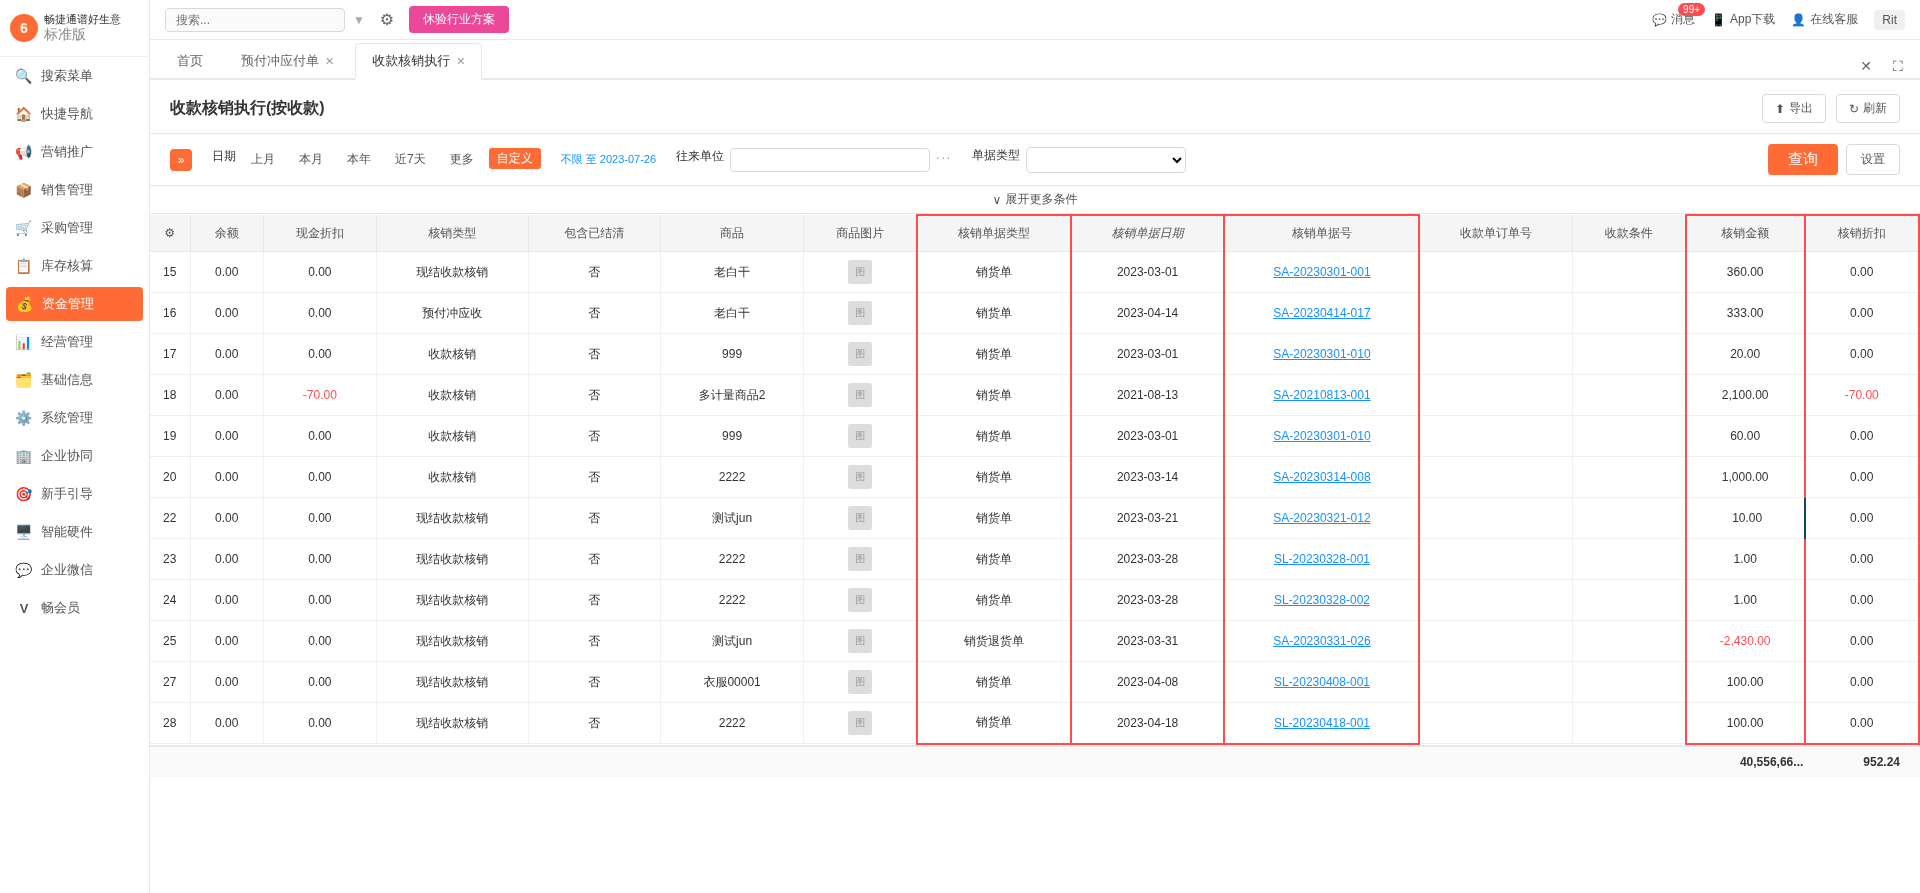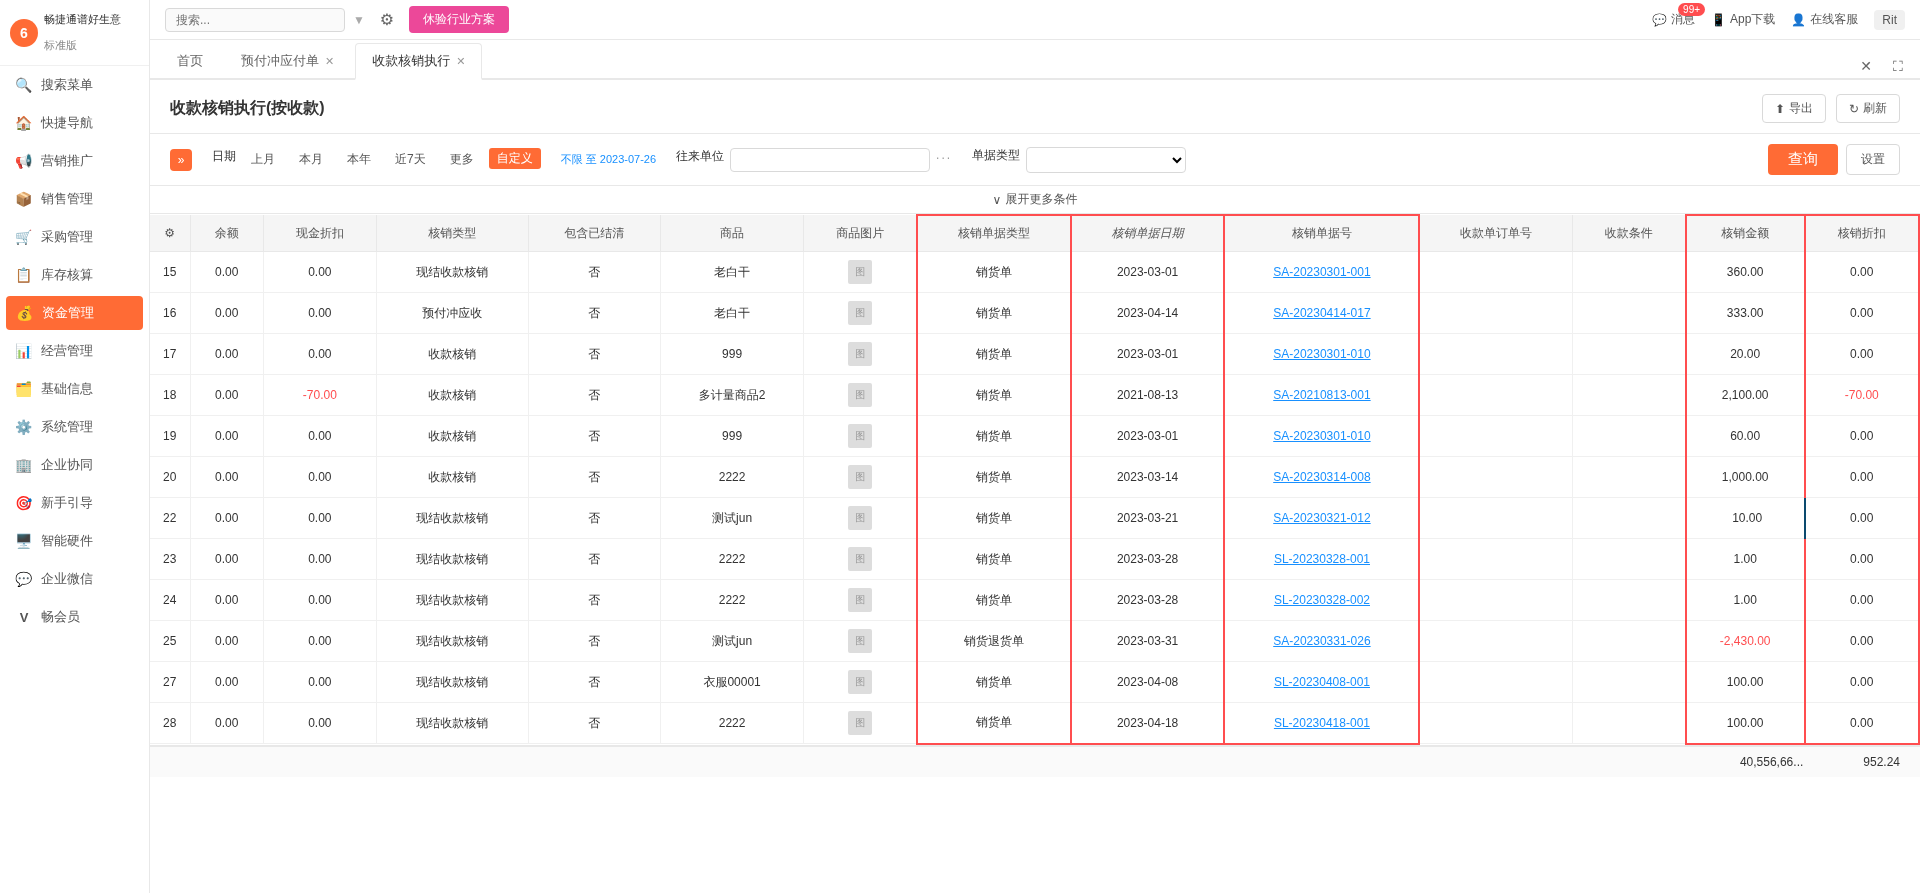--- a/index.html
+++ b/index.html
@@ -3,21 +3,21 @@
   <meta charset="utf-8">
   <style>
     * { margin: 0; padding: 0; box-sizing: border-box; }
     body { font-family: 'Microsoft YaHei', Arial, sans-serif; font-size: 13px; background: #f5f5f5; width: 1920px; height: 893px; overflow: hidden; display: flex; }
 
     
     .sidebar { width: 150px; background: #fff; border-right: 1px solid #e8e8e8; display: flex; flex-direction: column; flex-shrink: 0; }
     .sidebar-logo { padding: 12px 10px; display: flex; align-items: center; gap: 6px; border-bottom: 1px solid #f0f0f0; }
     .sidebar-logo-icon { width: 28px; height: 28px; background: #ff6b35; border-radius: 50%; display: flex; align-items: center; justify-content: center; color: white; font-size: 14px; font-weight: bold; }
     .sidebar-logo-text { font-size: 11px; color: #333; line-height: 1.3; }
-    .sidebar-logo-badge { font-size: 11px; color: #888; margin-top: 12px; }
+    .sidebar-logo-badge { font-size: 14px; color: #888; }
     .sidebar-item { padding: 10px 15px; display: flex; align-items: center; gap: 8px; cursor: pointer; color: #555; font-size: 13px; }
     .sidebar-item.active { background: #ff6b35; color: white; border-radius: 4px; margin: 2px 6px; padding: 8px 10px; }
     .sidebar-item .icon { width: 18px; height: 18px; display: flex; align-items: center; justify-content: center; font-size: 14px; }
 
     
     .main { flex: 1; display: flex; flex-direction: column; overflow: hidden; }
 
     
     .topbar { height: 40px; background: #fff; border-bottom: 1px solid #e8e8e8; display: flex; align-items: center; padding: 0 15px; gap: 15px; }
     .topbar-left { display: flex; align-items: center; gap: 8px; flex: 1; }
@@ -66,21 +66,21 @@
     thead tr { background: #f5f5f5; }
     thead th { padding: 9px 10px; text-align: center; font-weight: 500; color: #555; border-bottom: 1px solid #e8e8e8; border-right: 1px solid #e8e8e8; white-space: nowrap; }
     tbody tr { border-bottom: 1px solid #f0f0f0; }
     tbody tr.highlighted { background: #fff3e6; }
     tbody td { padding: 8px 10px; text-align: center; color: #333; border-right: 1px solid #f0f0f0; white-space: nowrap; }
     .td-red { color: #ff4d4f; }
     .td-link { color: #1890ff; cursor: pointer; text-decoration: underline; }
     .td-orange { color: #ff6b35; }
     
     
-    .table-footer { background: #fafafa; border-top: 2px solid #e8e8e8; display: flex; justify-content: flex-end; padding: 8px 20px; font-size: 12px; color: #333; gap: 40px; }
+    .table-footer { background: #fafafa; border-top: 2px solid #e8e8e8; display: flex; justify-content: flex-end; padding: 8px 20px; font-size: 12px; color: #333; gap: 40px; font-weight: bold; }
 
     
     .table-container::-webkit-scrollbar { height: 6px; width: 6px; }
     .table-container::-webkit-scrollbar-thumb { background: #ccc; border-radius: 3px; }
 
     .window-controls { display: flex; align-items: center; gap: 8px; margin-left: auto; }
     .win-btn { width: 24px; height: 24px; display: flex; align-items: center; justify-content: center; cursor: pointer; color: #666; font-size: 14px; }
   </style>
 </head>
 <body>

